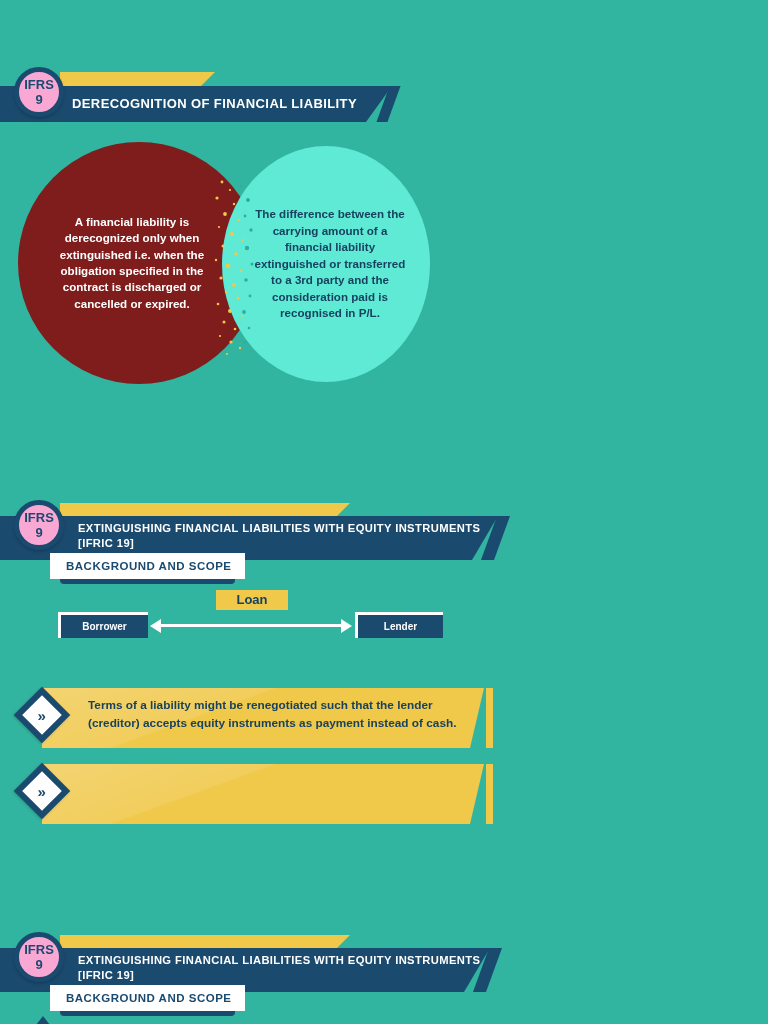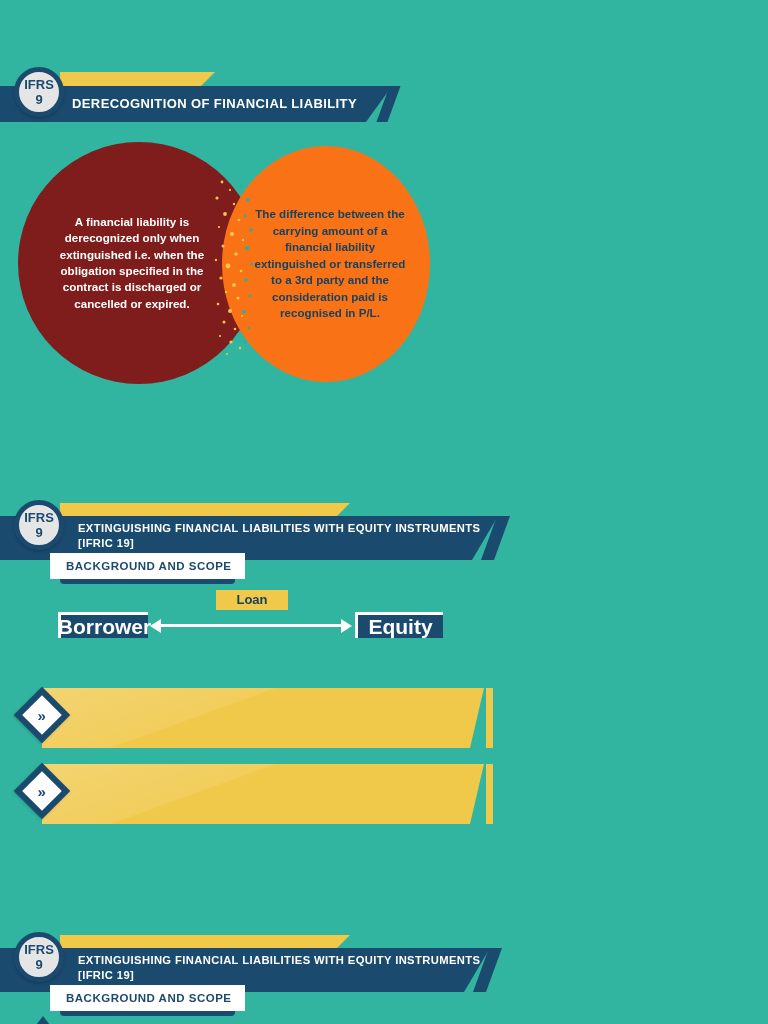--- a/index.html
+++ b/index.html
@@ -39,21 +39,21 @@
   .band .slash {
     position:absolute;
     background:#1b4a6f;
     transform: skewX(-20deg);
   }
 
   
   .ifrs-badge {
     position:absolute;
     border-radius:50%;
-    background:#e5e5e5;
+    background:#f9a8d4;
     border:5px solid #1b4a6f;
     display:flex;
     flex-direction:column;
     align-items:center;
     justify-content:center;
     z-index:5;
     box-shadow:0 2px 3px rgba(0,0,0,.18);
   }
   .ifrs-badge .l1 { color:#1b4a6f; font-weight:bold; line-height:1; }
   .ifrs-badge .l2 { color:#1b4a6f; font-weight:bold; line-height:1; }
@@ -83,34 +83,34 @@
   
   .circle {
     position:absolute;
     border-radius:50%;
     display:flex; align-items:center; justify-content:center;
     text-align:center;
     font-weight:bold;
     line-height:1.42;
   }
   .circle-navy { background:#7f1d1d; color:#ffffff; }
-  .circle-yellow { background:#f97316; color:#17425f; }
+  .circle-yellow { background:#5eead4; color:#17425f; }
   .circle .ctext { padding:0 22px; }
   .circle-navy .ctext { padding-right:36px; }
   .circle-yellow .ctext { padding-left:30px; }
   .speckles { position:absolute; z-index:4; pointer-events:none; }
 
   
   .flow { position:absolute; }
   .entity {
     position:absolute;
     background:#1b4a6f;
     color:#ffffff;
     font-weight:bold;
-    font-size:21px;
+    font-size:10px;
     display:flex; align-items:center; justify-content:center;
     border-top:3px solid #ffffff;
     border-left:3px solid #ffffff;
   }
   .tagbox {
     position:absolute;
     background:#f0c84a;
     color:#17425f;
     font-weight:bold;
     display:flex; align-items:center; justify-content:center;
@@ -270,21 +270,21 @@
   <div class="subbox-wrap" style="left:50px; top:553px;">
     <span class="subbox">BACKGROUND AND SCOPE</span>
     <span class="subbox-shadow"></span>
   </div>
 
   <div class="flow" style="left:0; top:590px; width:500px; height:90px;">
     <div class="entity" style="left:58px; top:22px; width:90px; height:26px;">
       <span>Borrower</span>
     </div>
     <div class="entity" style="left:355px; top:22px; width:88px; height:26px;">
-      <span>Equity</span>
+      <span>Lender</span>
     </div>
 
     <div class="arrow-line" style="left:158px; top:34px; width:186px;"></div>
     <div class="arrow-head left" style="left:150px; top:28.5px;"></div>
     <div class="arrow-head right" style="left:341px; top:28.5px;"></div>
 
     <div class="tagbox" style="left:216px; top:0px; width:72px; height:20px; font-size:13px;">
       <span>Loan</span>
     </div>
   </div>
@@ -292,20 +292,21 @@
   <div class="bullet-row" style="left:0; top:688px; width:510px; height:66px;">
     <div class="bullet-panel" style="left:42px; top:0; width:442px; height:60px;">
       <span class="shine"></span>
     </div>
     <div class="bullet-tail" style="left:486px; top:0; height:60px;"></div>
     <div class="diamond" style="left:22px; top:7px; width:40px; height:40px;">
       <span class="inner">
         <span class="chev">»</span>
       </span>
     </div>
+    <div class="bullet-text" style="left:88px; top:9px; width:388px;">Terms of a liability might be renegotiated such that the lender (creditor) accepts equity instruments as payment instead of cash.</div>
   </div>
 
   <div class="bullet-row" style="left:0; top:764px; width:515px; height:66px;">
     <div class="bullet-panel" style="left:42px; top:0; width:442px; height:60px;">
       <span class="shine"></span>
     </div>
     <div class="bullet-tail" style="left:486px; top:0; height:60px;"></div>
     <div class="diamond" style="left:22px; top:7px; width:40px; height:40px;">
       <span class="inner">
         <span class="chev">»</span>

